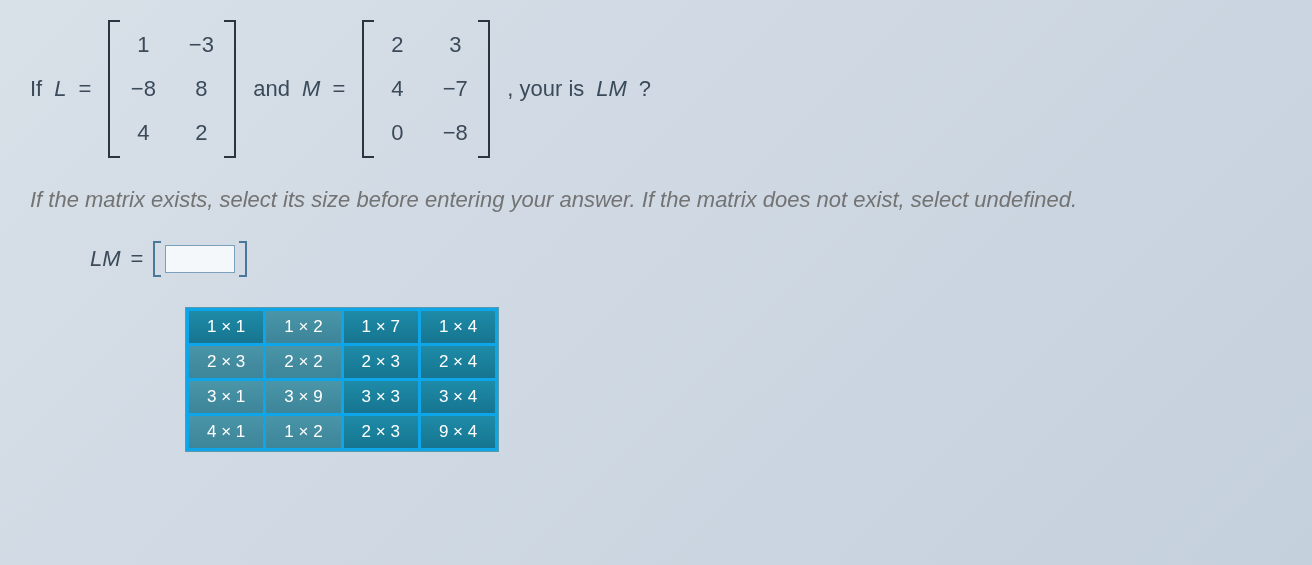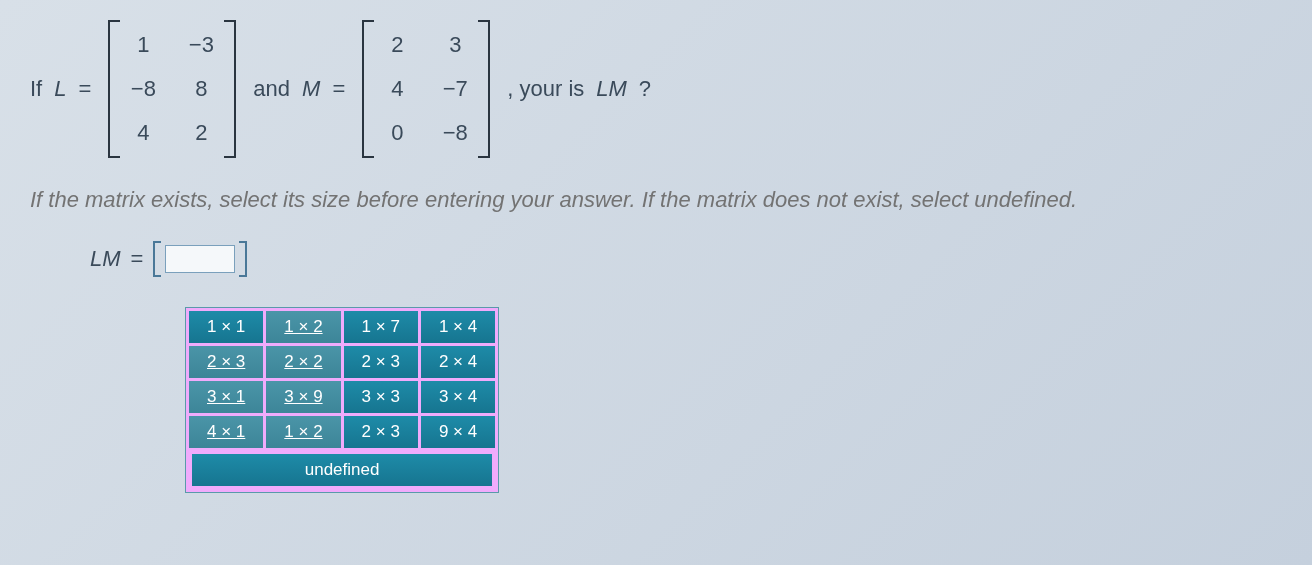--- a/index.html
+++ b/index.html
@@ -87,42 +87,41 @@
     .answer-input {
       width: 70px;
       height: 28px;
       border: 1px solid #7aa0bc;
       background: #f5f8fa;
       margin: 4px 4px;
     }
     .size-grid-container {
       margin-left: 155px;
       display: inline-block;
-      background: #f0abfc;
+      background: #0ea5e9;
       padding: 3px;
       border: 1px solid #5a9aaa;
     }
     .size-grid {
       display: grid;
       grid-template-columns: repeat(4, 1fr);
       gap: 3px;
     }
     .size-button {
       background: linear-gradient(180deg, #1e8ba8 0%, #167590 100%);
       color: #ffffff;
       border: none;
       padding: 6px 18px;
       font-size: 17px;
       cursor: pointer;
       text-align: center;
       white-space: nowrap;
     }
     .size-button.dim {
       background: linear-gradient(180deg, #4a95a8 0%, #3d8598 100%);
-      text-decoration: underline;
     }
     .undefined-button {
       grid-column: 1 / -1;
       background: linear-gradient(180deg, #1e8ba8 0%, #167590 100%);
       color: #ffffff;
       border: none;
       padding: 6px;
       font-size: 17px;
       cursor: pointer;
       text-align: center;
@@ -202,19 +201,16 @@
     <button class="size-button">2 × 4</button>
     <button class="size-button dim">3 × 1</button>
     <button class="size-button dim">3 × 9</button>
     <button class="size-button">3 × 3</button>
     <button class="size-button">3 × 4</button>
     <button class="size-button dim">4 × 1</button>
     <button class="size-button dim">1 × 2</button>
     <button class="size-button">2 × 3</button>
     <button class="size-button">9 × 4</button>
   </div>
-  <div class="undefined-wrapper">
-    <button class="undefined-button">undefined</button>
-  </div>
 </div>
 
 
 
 
 </body></html>

